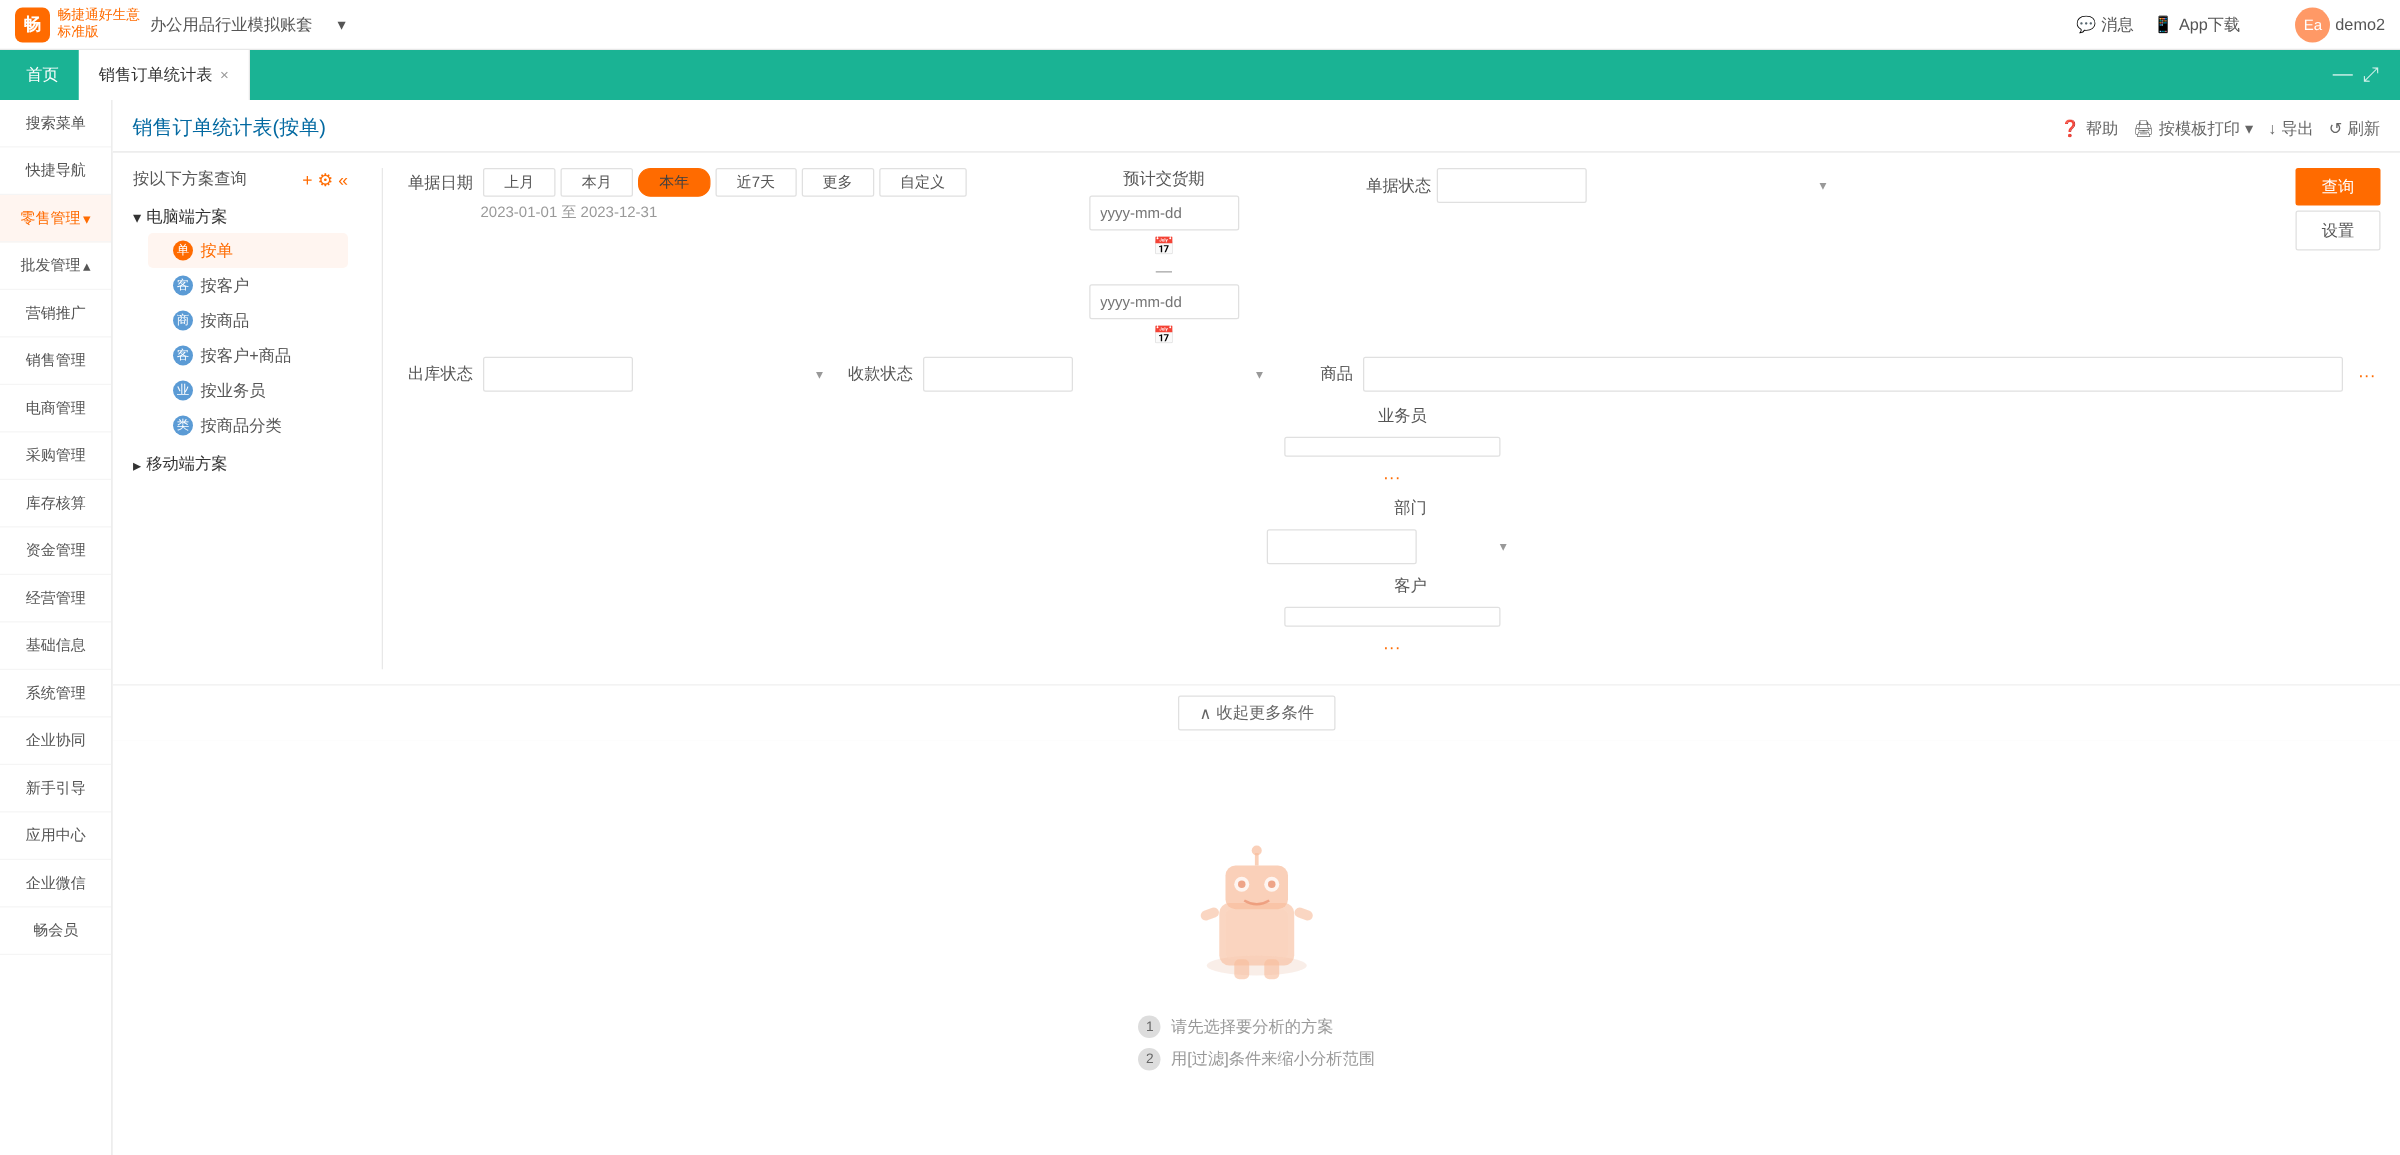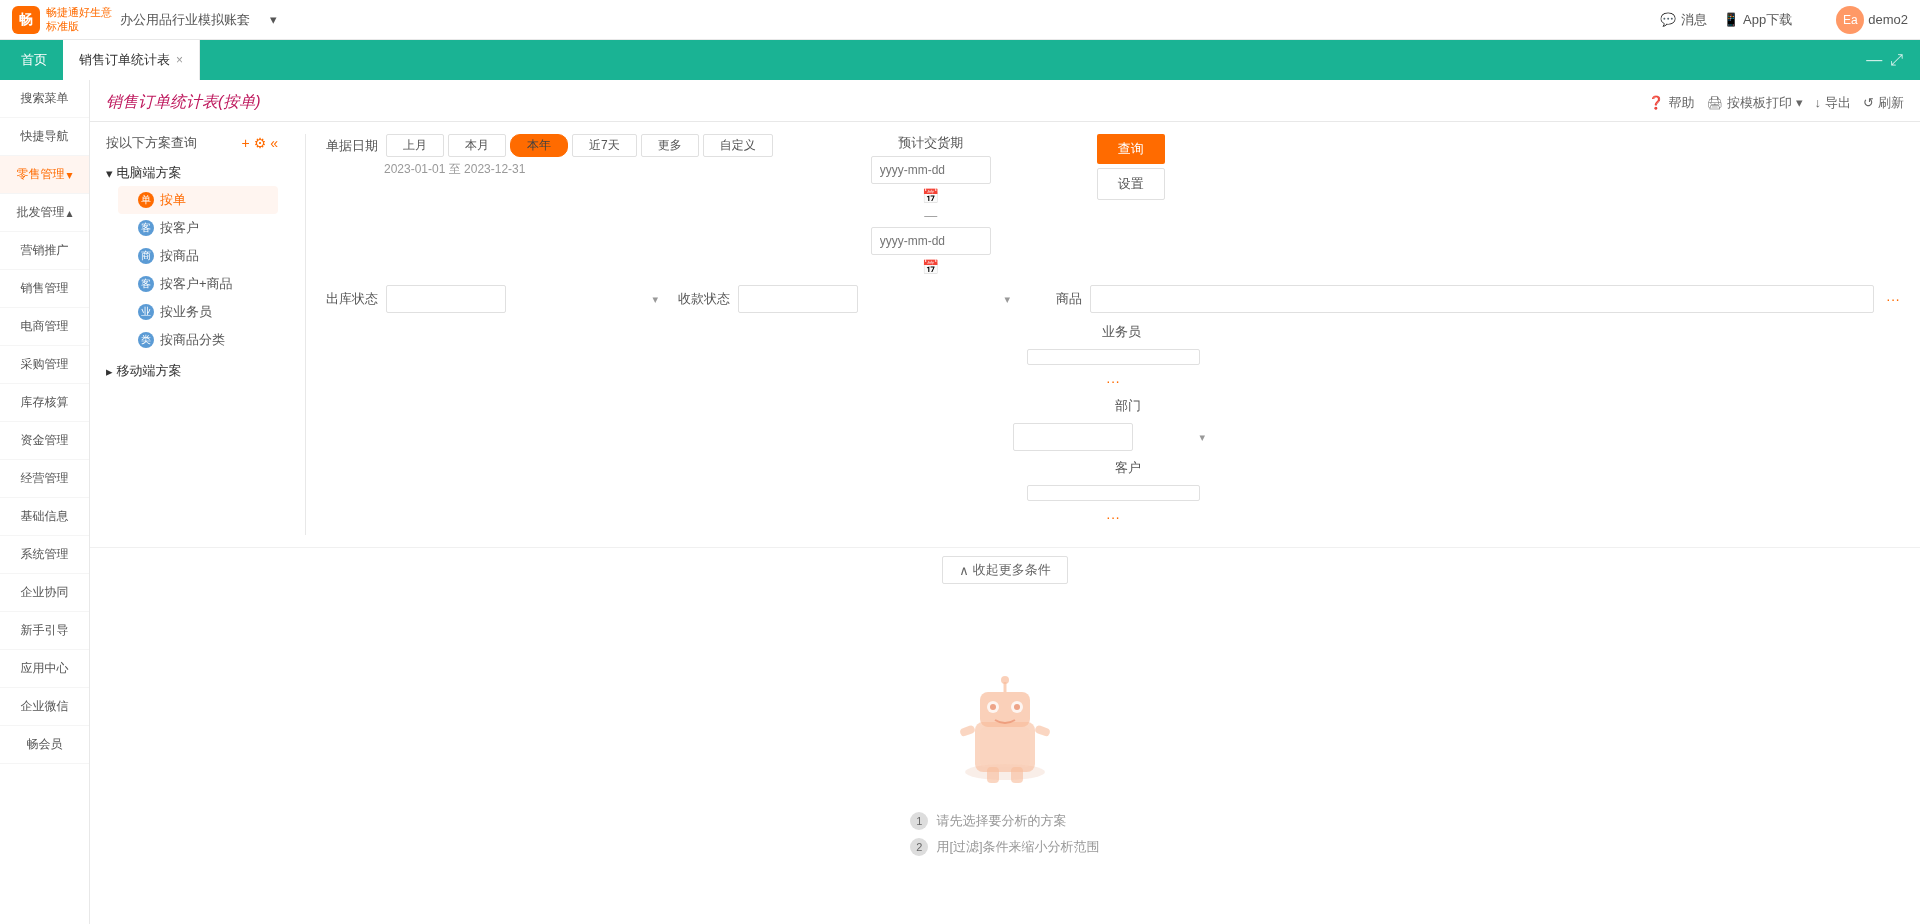--- a/index.html
+++ b/index.html
@@ -31,21 +31,21 @@
     .sidebar { width: 90px; background: #fff; border-right: 1px solid #e8e8e8; display: flex; flex-direction: column; flex-shrink: 0; overflow-y: auto; }
     .sidebar-item { padding: 10px 13px; text-align: center; cursor: pointer; font-size: 12px; color: #555; border-bottom: 1px solid #f5f5f5; }
     .sidebar-item.active { color: #ff6b00; background: #fff5f0; }
     .sidebar-item.has-arrow { display: flex; align-items: center; justify-content: center; gap: 2px; }
 
     
     .content-area { flex: 1; display: flex; flex-direction: column; overflow: hidden; }
 
     
     .page-header { background: #fff; padding: 12px 16px 8px; border-bottom: 1px solid #e8e8e8; display: flex; align-items: center; justify-content: space-between; flex-shrink: 0; }
-    .page-title { font-size: 16px; font-weight: 500; color: #be185d; font-style: italic; }
+    .page-title { font-size: 16px; font-weight: 500; color: #0369a1; }
     .page-actions { display: flex; align-items: center; gap: 12px; }
     .page-action-btn { display: flex; align-items: center; gap: 4px; color: #666; font-size: 13px; cursor: pointer; }
 
     
     .page-body { flex: 1; overflow-y: auto; background: #f5f5f5; }
 
     
     .filter-panel { background: #fff; padding: 12px 16px; margin: 0; }
     .filter-layout { display: flex; gap: 0; }
 
@@ -274,20 +274,28 @@
 
               <div style="display:flex; align-items:center; gap:4px; min-width:300px;flex-direction:column;">
                 <span class="filter-label">预计交货期</span>
                 <input class="filter-input" style="width: 120px;" type="text" placeholder="yyyy-mm-dd">
                 <span class="filter-cal-icon">📅</span>
                 <span class="filter-separator">—</span>
                 <input class="filter-input" style="width: 120px;" type="text" placeholder="yyyy-mm-dd">
                 <span class="filter-cal-icon">📅</span>
               </div>
 
+              <div style="display:flex; align-items:center; gap:4px; flex:1;">
+                <span class="filter-label">单据状态</span>
+                <div class="filter-select-wrapper">
+                  <select class="filter-select">
+                    <option value=""></option>
+                  </select>
+                </div>
+              </div>
 
               <div style="display:flex; flex-direction:column; gap:4px; margin-left:8px; flex-shrink:0;">
                 <button class="btn-query">查询</button>
                 <button class="btn-settings">设置</button>
               </div>
             </div>
 
             <div class="filter-row" style="flex-wrap:nowrap;">
               <span class="filter-label">出库状态</span>
               <div class="filter-select-wrapper" style="min-width:200px; max-width:280px;">

